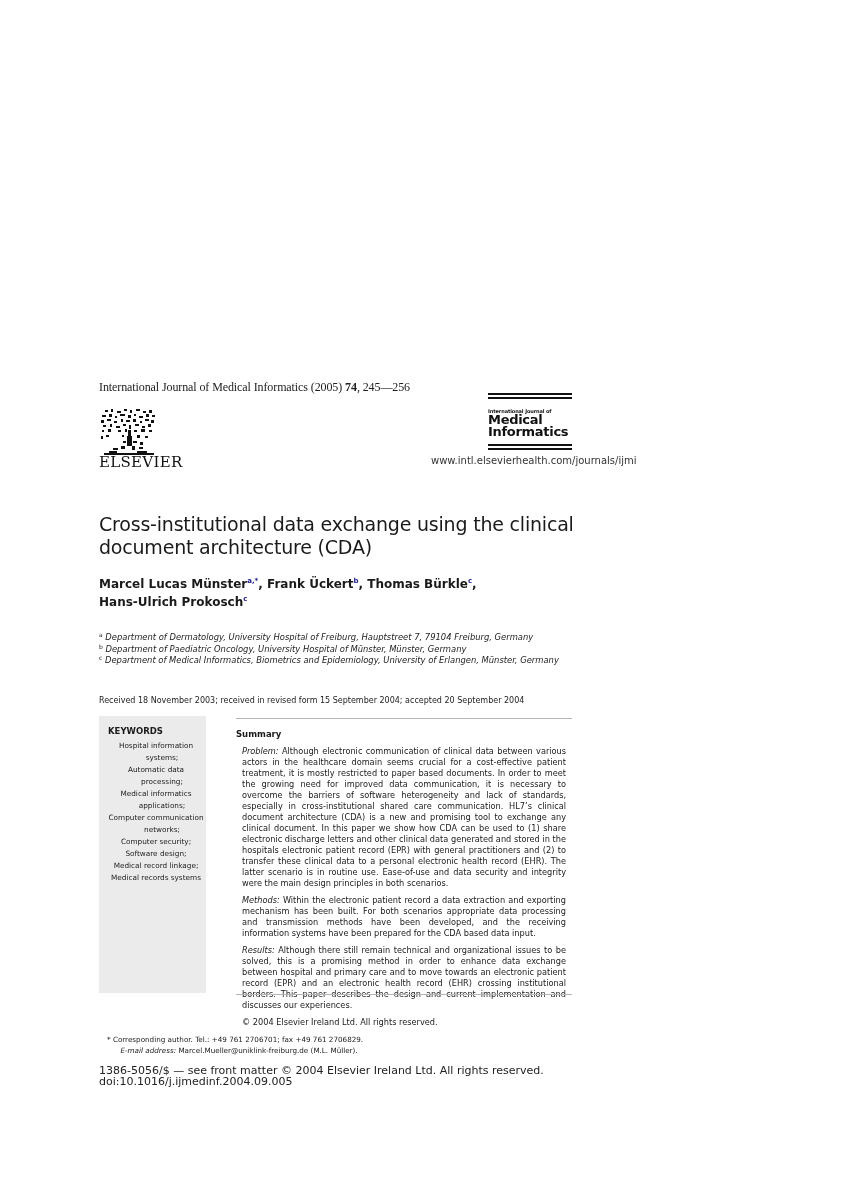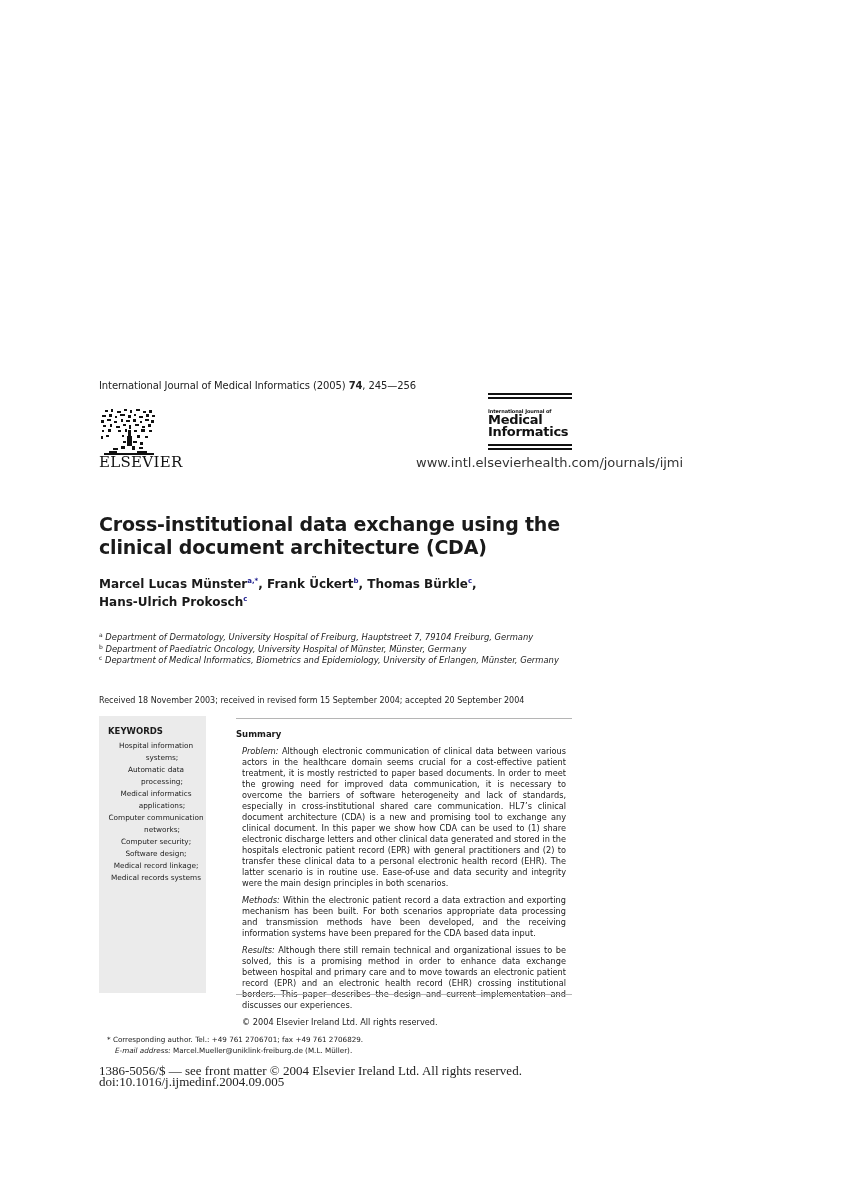--- a/index.html
+++ b/index.html
@@ -1,34 +1,34 @@
 <!DOCTYPE html>
 <html><head>
   <meta charset="utf-8">
   <style>
     html, body { margin: 0; padding: 0; background: #ffffff; }
     body { width: 842px; height: 1191px; position: relative; overflow: hidden;
            font-family: "DejaVu Sans", sans-serif; color: #1a1a1a; }
     .abs { position: absolute; }
 
-    .journal-ref { left: 99px; top: 380px; font-size: 10px; color: #222; letter-spacing: -0.1px; }
+    .journal-ref { left: 99px; top: 380px; font-size: 12px; color: #222; letter-spacing: -0.1px; font-family: Liberation Serif, serif; }
     .journal-ref b { font-weight: bold; }
 
     .elsevier-logo { left: 99px; top: 400px; width: 60px; height: 68px; }
     .elsevier-word { left: 99px; top: 453px; font-family: "DejaVu Serif", serif; font-size: 15px;
                      letter-spacing: 0.3px; color: #111; }
 
     .journal-logo { left: 488px; top: 393px; width: 84px; }
     .jl-rule { height: 2px; background: #111; margin-bottom: 2px; }
     .jl-small { font-size: 5px; font-weight: bold; color: #111; margin-top: 9px; letter-spacing: -0.1px; }
     .jl-big { font-size: 13px; font-weight: bold; line-height: 12px; color: #111; letter-spacing: -0.3px; }
     .jl-rule-bottom { margin-top: 6px; }
-    .journal-url { left: 416px; top: 455px; font-size: 13px; color: #333; letter-spacing: 0px; width: 156px; text-align: right; }
+    .journal-url { left: 431px; top: 455px; font-size: 10px; color: #333; letter-spacing: 0px; width: 156px; text-align: right; }
 
-    .title { left: 99px; top: 513px; width: 480px; font-size: 19px; font-weight: bold;
+    .title { left: 99px; top: 513px; width: 480px; font-size: 19px; font-weight: normal;
              line-height: 23px; color: #1a1a1a; letter-spacing: -0.2px; }
 
     .authors { left: 99px; top: 575px; width: 480px; font-size: 12px; font-weight: bold;
                line-height: 18px; color: #1a1a1a; }
     .authors sup { font-size: 7px; color: #1a1a8c; font-weight: bold; vertical-align: 5px; line-height: 0; }
 
     .affiliations { left: 99px; top: 632px; width: 480px; font-size: 8.4px; font-style: italic;
                     line-height: 11.5px; color: #222; }
     .affiliations sup { font-size: 6px; font-style: normal; vertical-align: 3px; line-height: 0; }
 
@@ -43,24 +43,24 @@
     .summary-rule-top { left: 236px; top: 718px; width: 336px; }
     .summary-rule-bottom { left: 236px; top: 994px; width: 336px; }
 
     .summary { left: 236px; top: 729px; width: 336px; font-size: 8.2px; line-height: 11px;
                color: #1a1a1a; text-align: justify; }
     .summary h3 { margin: 0 0 4px 0; font-size: 8.5px; font-weight: bold; }
     .summary p { margin: 6px; }
     .summary em { font-style: italic; }
 
     .footnote { left: 107px; top: 1034px; font-size: 7.2px; line-height: 11px; color: #222; }
-    .footnote .indent { padding-left: 8px; }
+    .footnote .indent { padding-left: 8px; text-align: center; }
     .footnote em { font-style: italic; }
 
-    .frontmatter { left: 99px; top: 1065px; font-size: 13px; line-height: 11px; color: #222; font-family: Liberation Serif, serif; }
+    .frontmatter { left: 99px; top: 1065px; font-size: 11px; line-height: 11px; color: #222; }
   </style>
 </head>
 <body>
 
 <div class="abs journal-ref"><span>International Journal of Medical Informatics (2005) </span><b>74</b><span>, 245—256</span></div>
 
 <svg class="abs elsevier-logo" viewBox="0 0 60 52" width="60" height="52">
   <g fill="#111">
     <rect x="6" y="2" width="3" height="2"></rect>
       <rect x="12" y="1" width="2" height="3"></rect>

